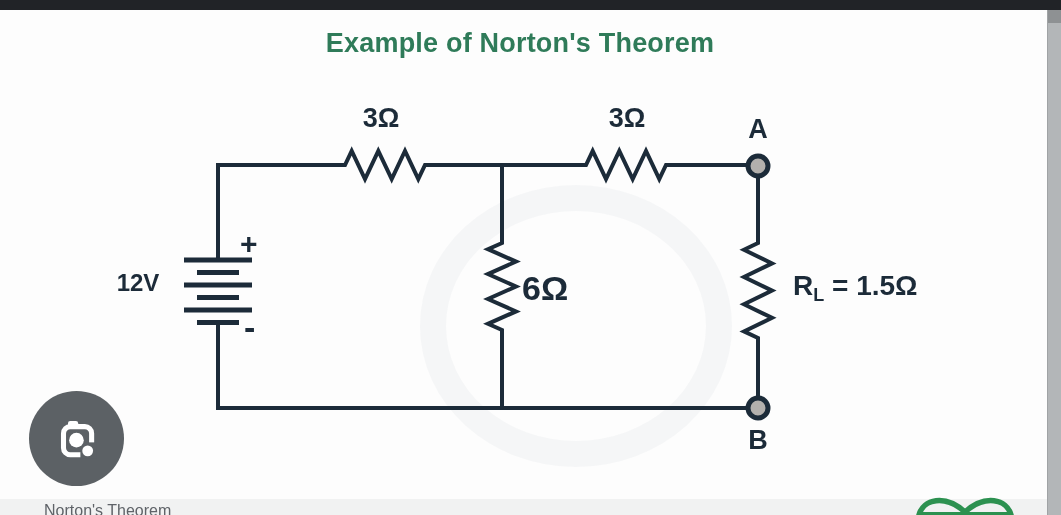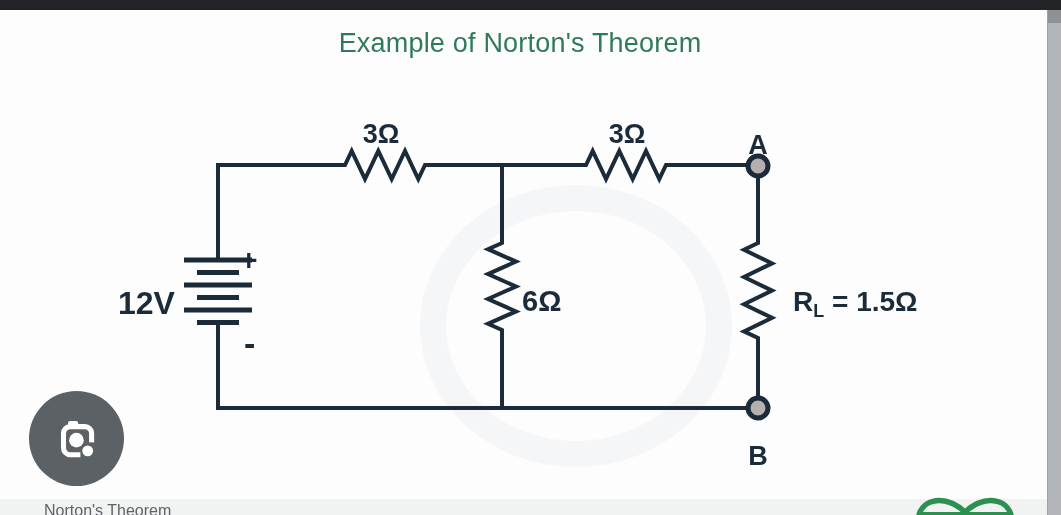--- a/index.html
+++ b/index.html
@@ -4,36 +4,36 @@
 <style>
   html,body{margin:0;padding:0;}
   body{
     width:1061px;height:515px;position:relative;overflow:hidden;
     background:#fdfdfd;
     font-family:"Liberation Sans", sans-serif;
   }
   .top-bar{position:absolute;left:0;top:0;width:1061px;height:10px;background:#212327;z-index:30;}
   .page-title{
     position:absolute;left:0;top:28px;width:1040px;text-align:center;
-    font-size:27px;font-weight:normal;color:#2f7b59;letter-spacing:.2px;z-index:6;
+    font-size:27px;font-weight:bold;color:#2f7b59;letter-spacing:.2px;z-index:6;
   }
   .watermark{
     position:absolute;left:420px;top:185px;width:260px;height:230px;border-radius:50%;
     border:26px solid #eef1f3;opacity:.55;z-index:1;
   }
   .circuit-svg{position:absolute;left:0;top:0;z-index:5;}
   .clabel{
-    position:absolute;color:#1c2b39;font-weight:bold;line-height:1;z-index:7;white-space:nowrap;margin-top:16px;
+    position:absolute;color:#1c2b39;font-weight:bold;line-height:1;z-index:7;white-space:nowrap;
   }
   .lbl-r1{left:350px;top:105px;width:62px;text-align:center;font-size:27px;}
   .lbl-r2{left:596px;top:105px;width:62px;text-align:center;font-size:27px;}
-  .lbl-r3{left:522px;top:271px;font-size:29px;}
+  .lbl-r3{left:522px;top:271px;font-size:34px;}
   .lbl-load{left:793px;top:272px;font-size:28px;}
   .lbl-load .sub{font-size:18px;vertical-align:-6px;}
-  .lbl-source{left:118px;top:271px;width:64px;text-align:left;font-size:32px;}
+  .lbl-source{left:106px;top:271px;width:64px;text-align:center;font-size:24px;}
   .lbl-plus{left:240px;top:229px;font-size:30px;}
   .lbl-minus{left:244px;top:310px;font-size:34px;}
   .lbl-a{left:738px;top:116px;width:40px;text-align:center;font-size:27px;}
   .lbl-b{left:738px;top:427px;width:40px;text-align:center;font-size:27px;}
   .footer-bar{position:absolute;left:0;top:499px;width:1061px;height:16px;background:#f1f2f2;z-index:10;}
   .footer-caption{position:absolute;left:44px;top:502px;font-size:16px;color:#5f6368;z-index:11;}
   .lens-button{
     position:absolute;left:29px;top:391px;width:95px;height:95px;border-radius:50%;
     background:#5c6165;z-index:20;display:flex;align-items:center;justify-content:center;
     border:none;cursor:pointer;padding:0;

